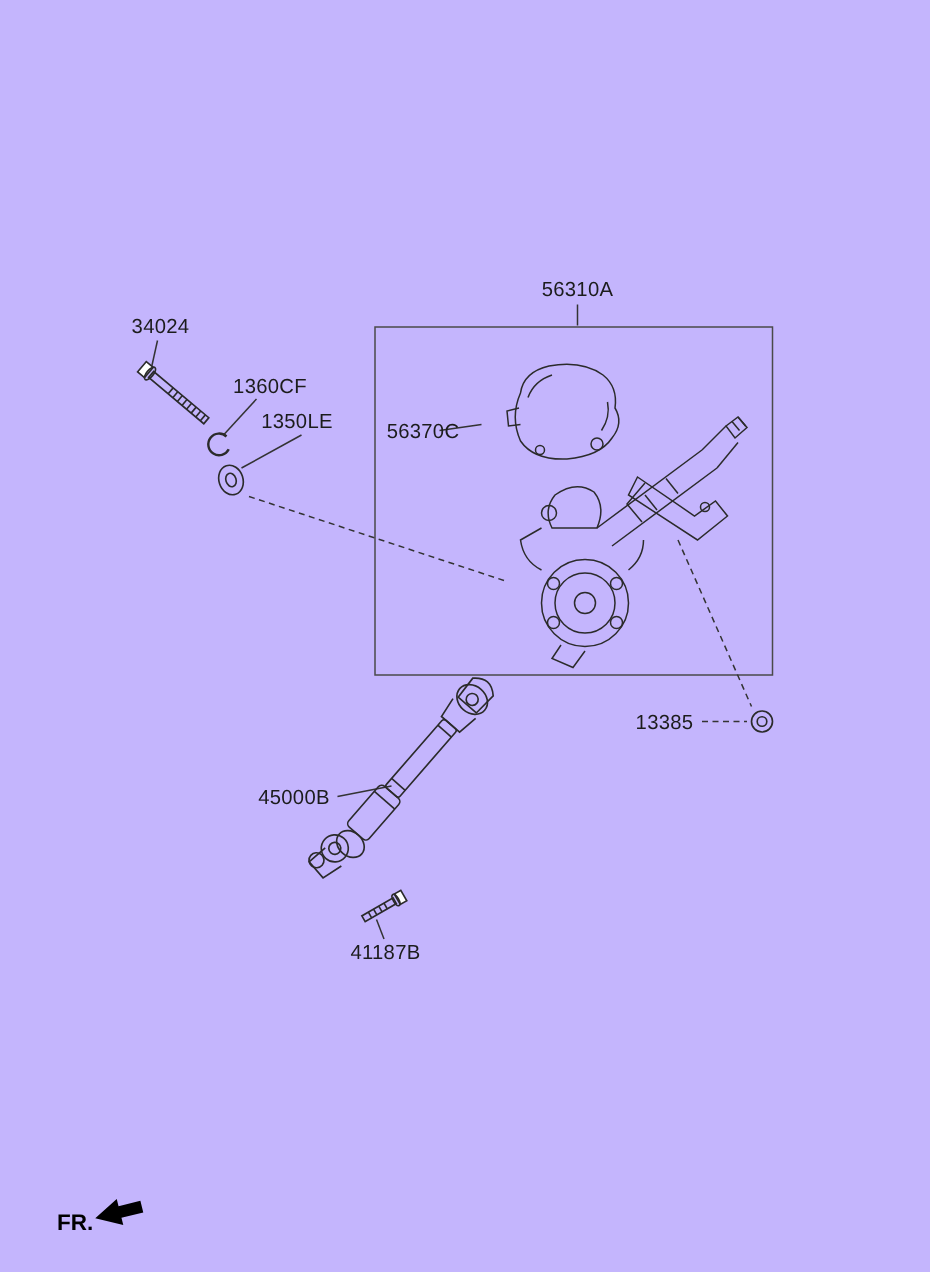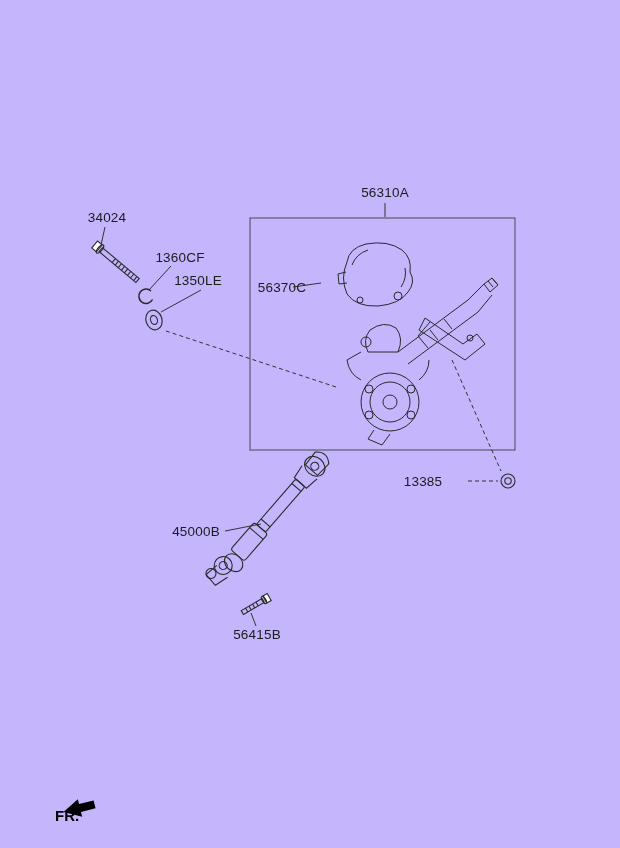--- a/index.html
+++ b/index.html
@@ -20,21 +20,20 @@
     color:#1c1c1c;
     white-space:nowrap;
     letter-spacing:0.2px;
   }
   .fr-lbl{
     position:absolute;
     font-size:15px;
     font-weight:bold;
     color:#000;
     white-space:nowrap;
-    margin-left:17px;
   }
 </style>
 </head>
 <body>
 
 <div class="page">
 
   <svg width="620" height="848" viewBox="0 0 620 848">
 
     <rect x="250" y="218" width="265" height="232" fill="none" stroke="#4a4a4a" stroke-width="1"></rect>
@@ -161,21 +160,21 @@
   <div class="lbl" style="left:385px;top:185px;">56310A</div>
 
   <div class="lbl" style="left:107px;top:210px;">34024</div>
 
   <div class="lbl" style="left:180px;top:250px;">1360CF</div>
 
   <div class="lbl" style="left:198px;top:273px;">1350LE</div>
 
   <div class="lbl" style="left:282px;top:280px;">56370C</div>
 
-  <div class="lbl" style="left:423px;top:474px;">13385</div>
+  <div class="lbl" style="left:443px;top:474px;">13385</div>
 
   <div class="lbl" style="left:196px;top:524px;">45000B</div>
 
-  <div class="lbl" style="left:257px;top:627px;">56415B</div>
+  <div class="lbl" style="left:257px;top:627px;">41187B</div>
 
   <div class="fr-lbl" style="left:38px;top:807px;">FR.</div>
 
 </div>
 
 </body></html>

